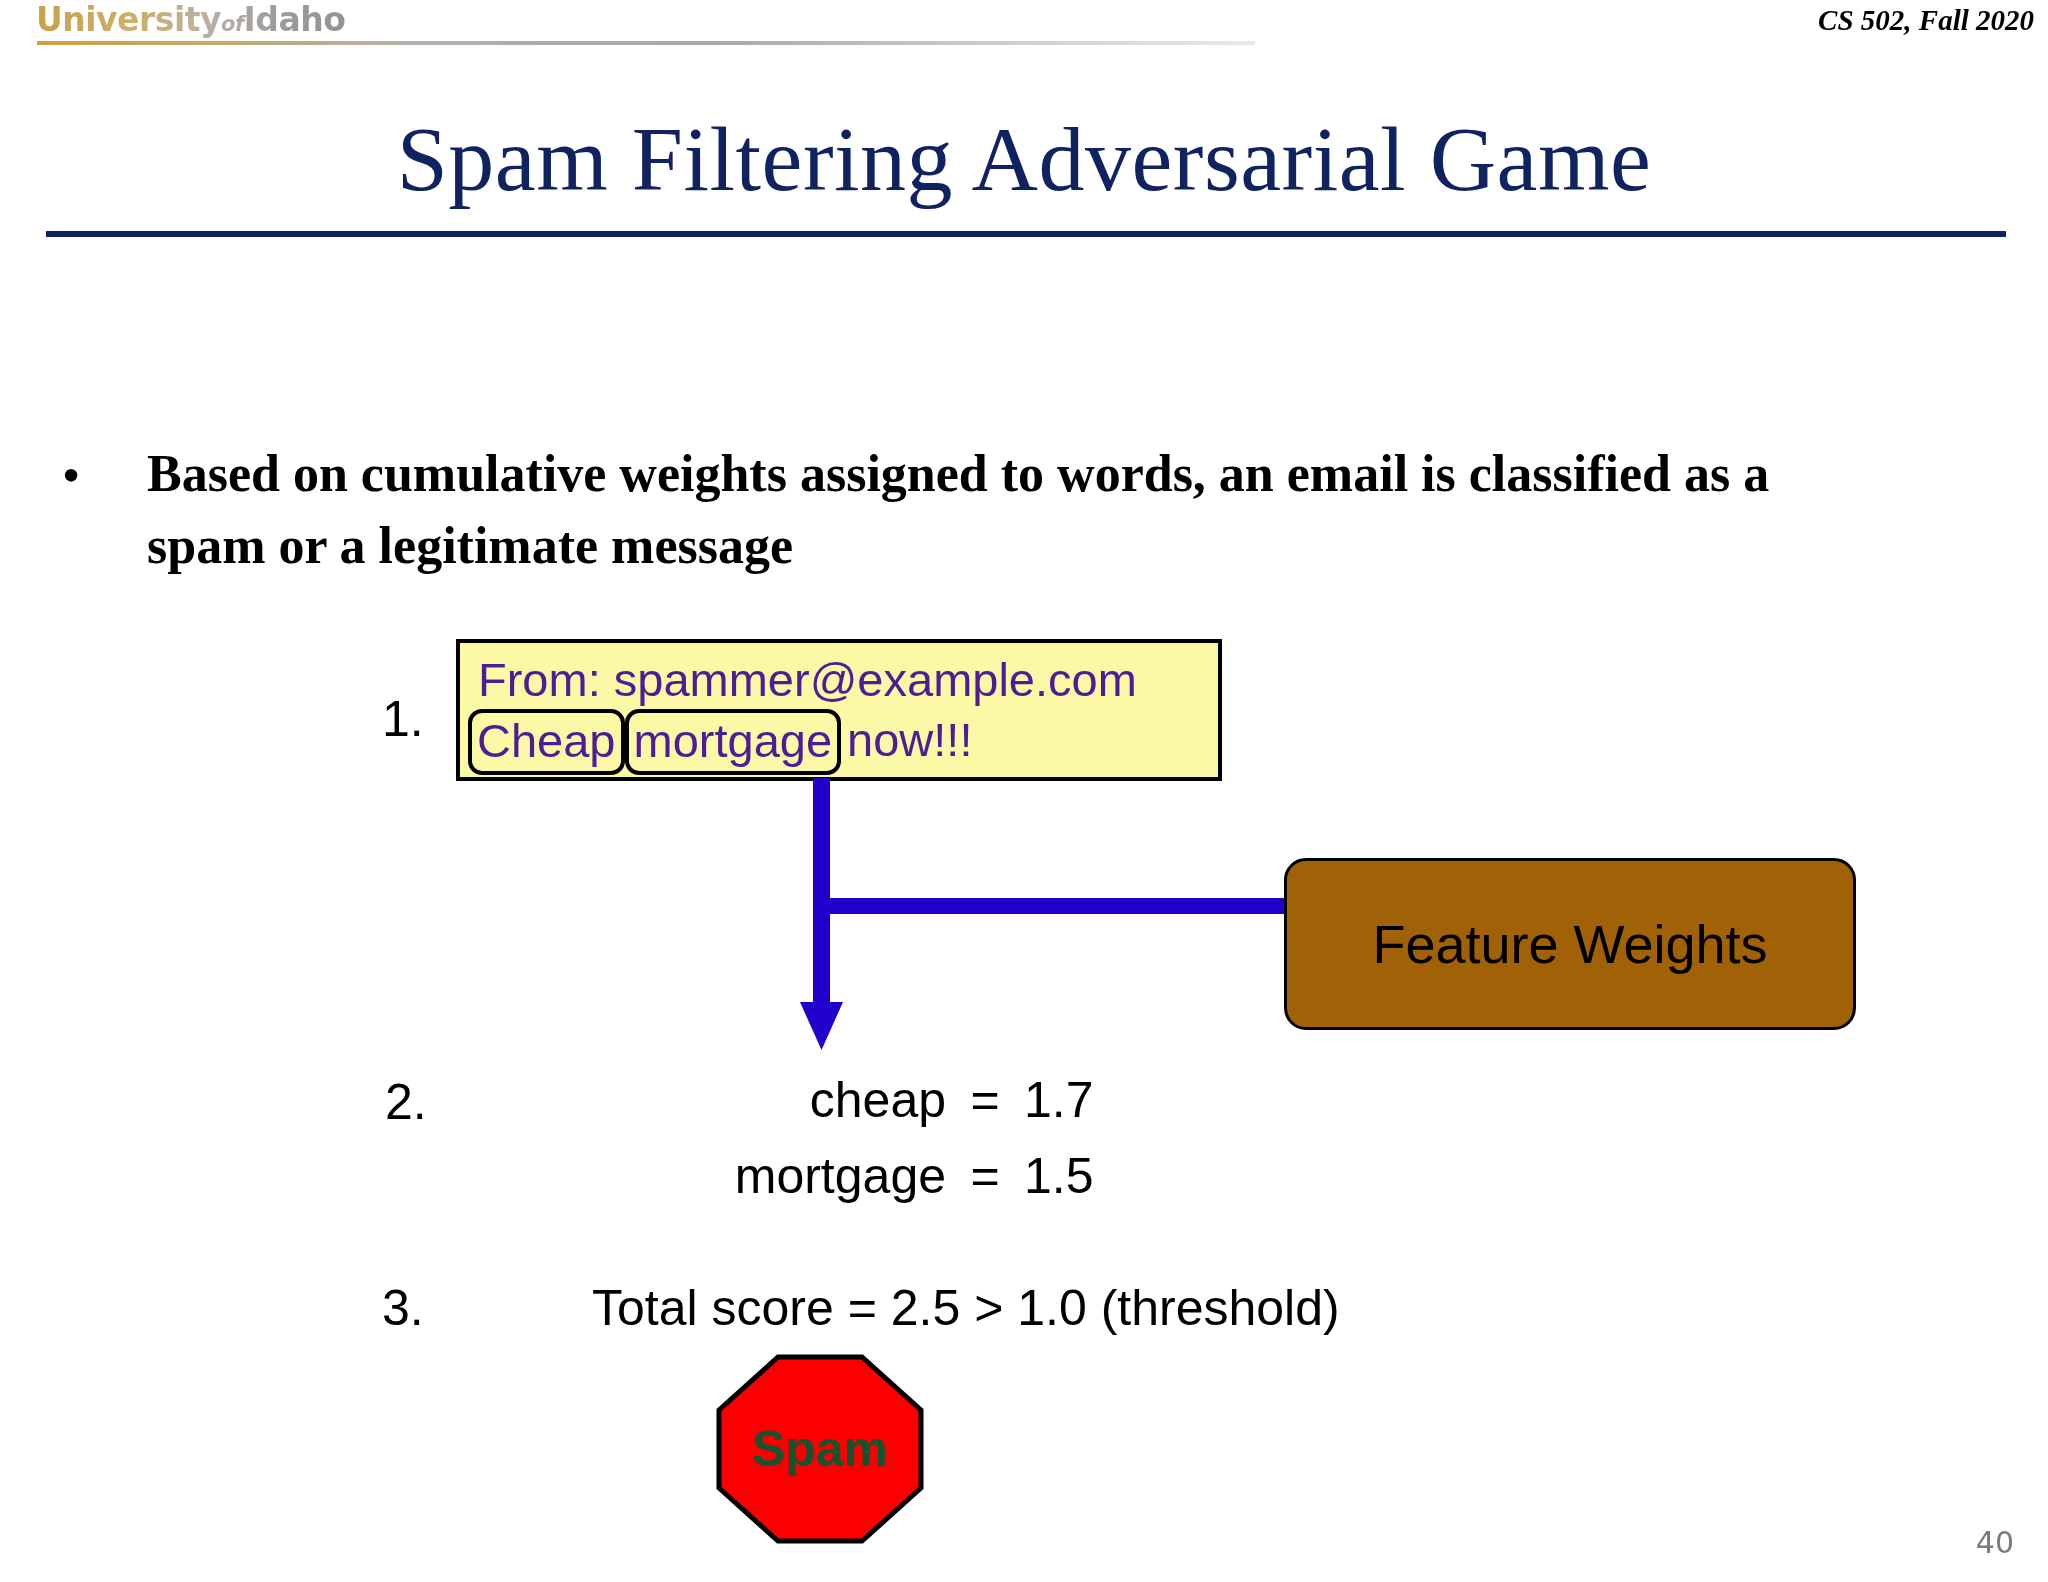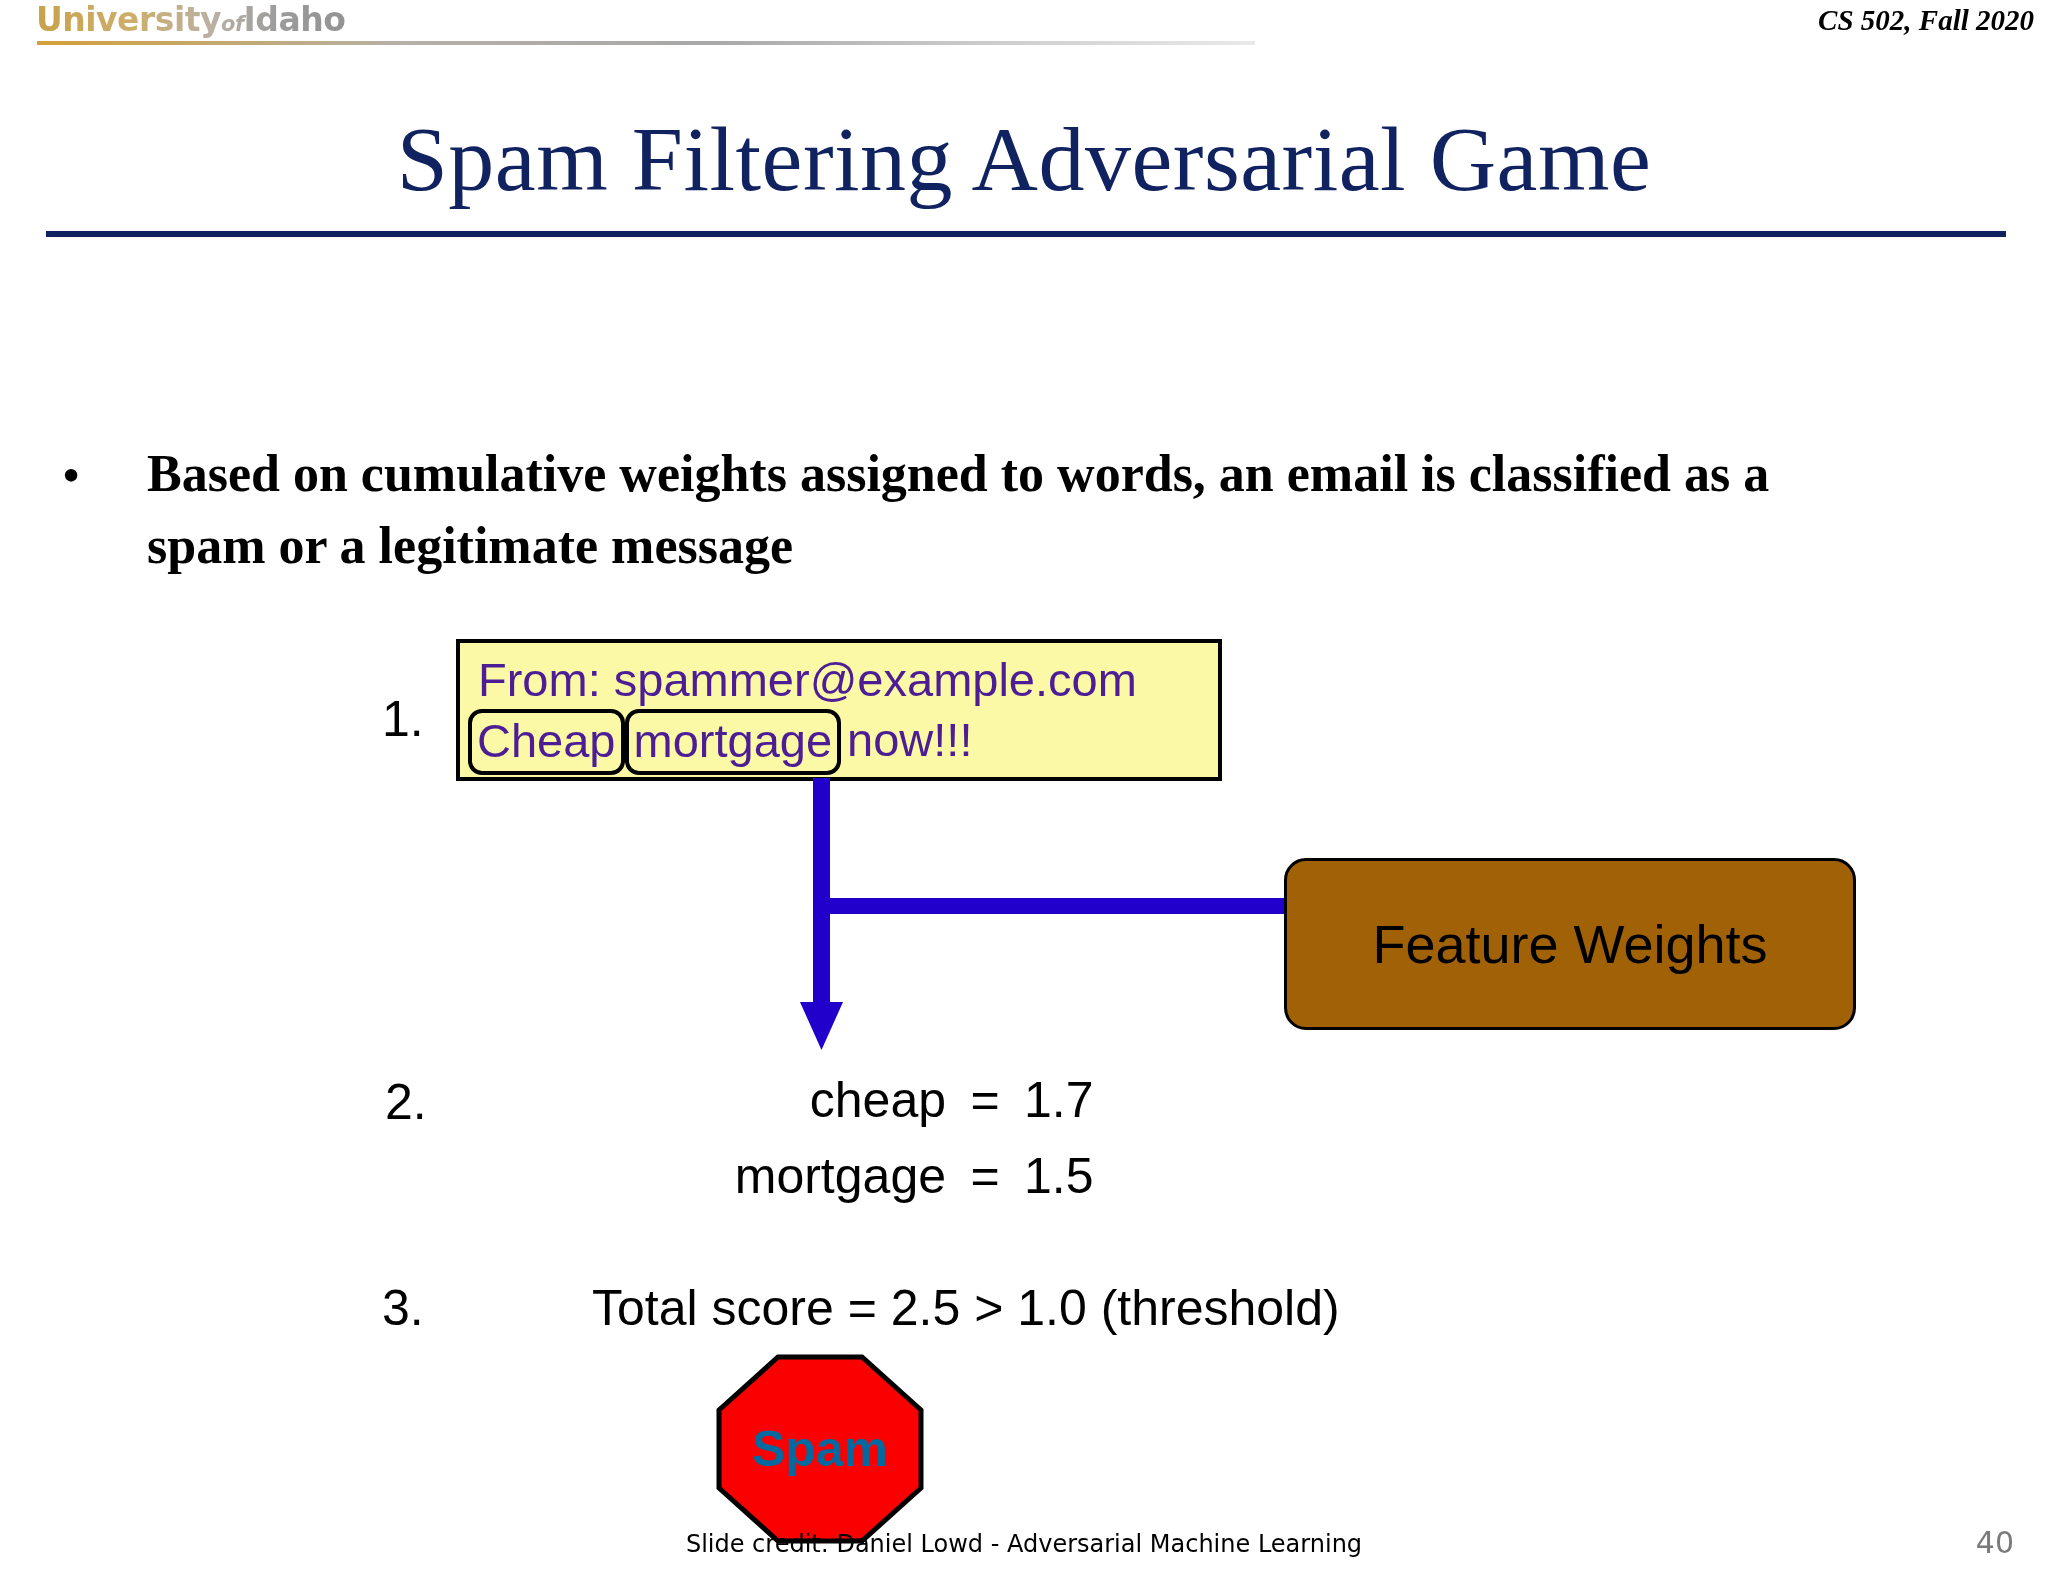--- a/index.html
+++ b/index.html
@@ -241,21 +241,21 @@
     left: 0;
     top: 0;
     width: 208px;
     height: 190px;
     display: flex;
     align-items: center;
     justify-content: center;
     font-family: "Liberation Sans", sans-serif;
     font-size: 50px;
     font-weight: 700;
-    color: #0369a1;
+    color: #14532d;
   }
 
   
   .slide-credit {
     position: absolute;
     left: 0;
     right: 0;
     bottom: 24px;
     text-align: center;
     font-family: "DejaVu Sans", sans-serif;
@@ -332,16 +332,15 @@
 
   <div class="total-score">Total score =  2.5  &gt; 1.0 (threshold)</div>
 
   <div class="stop-sign">
     <svg viewBox="0 0 208 190" width="208" height="190">
       <polygon points="62,3 146,3 205,56 205,134 146,187 62,187 3,134 3,56" fill="#fa0000" stroke="#000000" stroke-width="5"></polygon>
     </svg>
     <div class="stop-label">Spam</div>
   </div>
 
-  <div class="slide-credit">Slide credit: Daniel Lowd - Adversarial Machine Learning</div>
   <div class="page-number">40</div>
 
 </div>
 
 </body></html>

